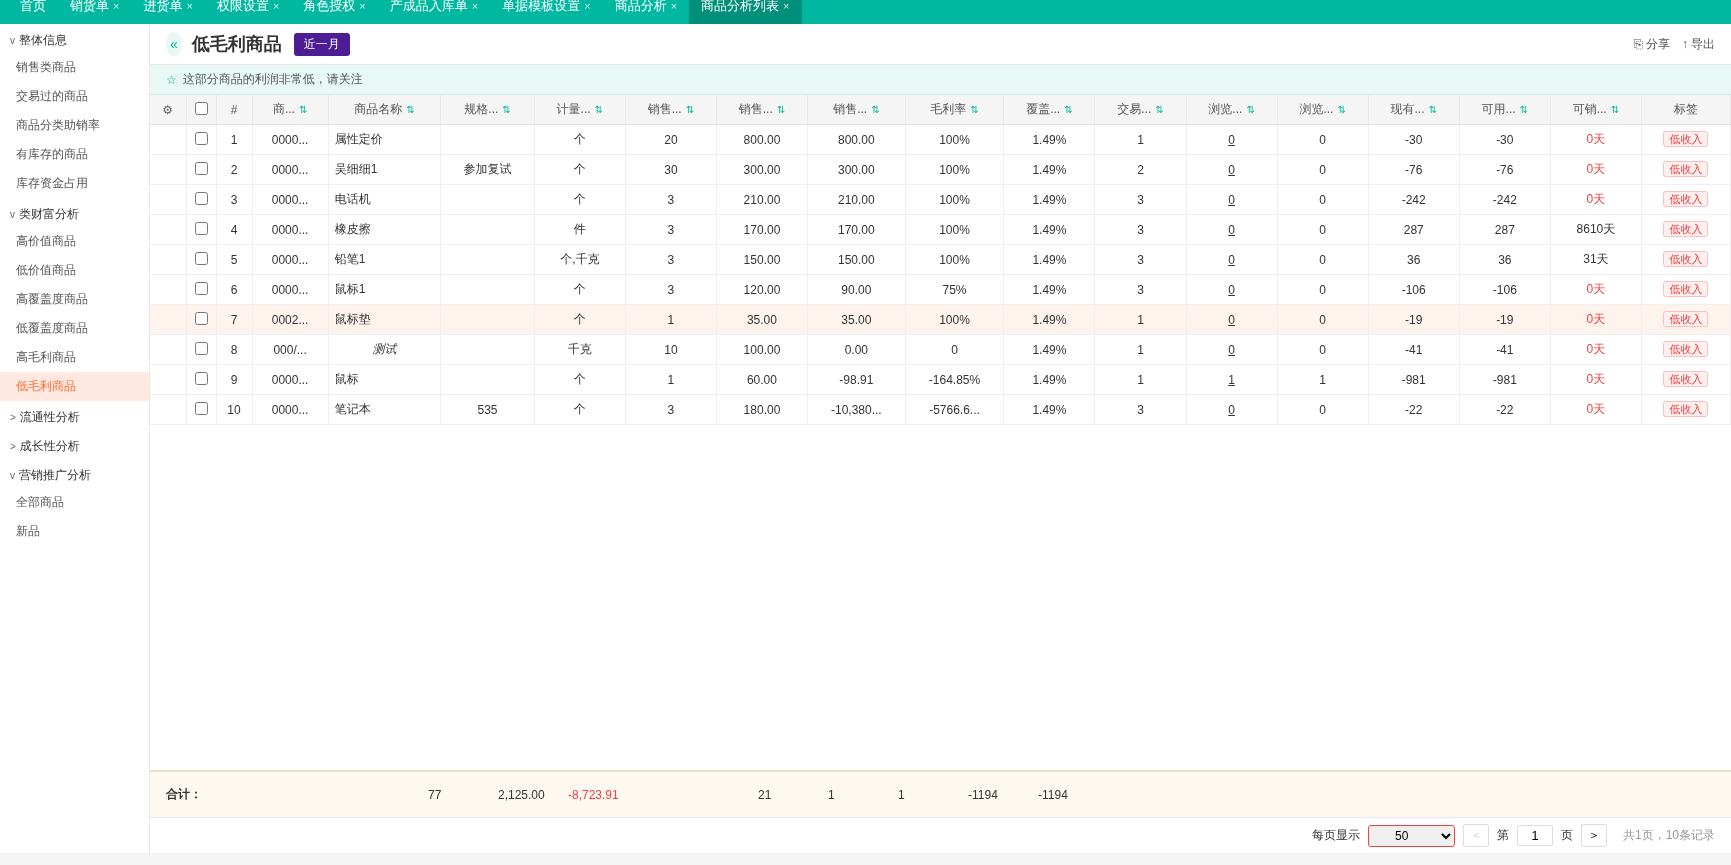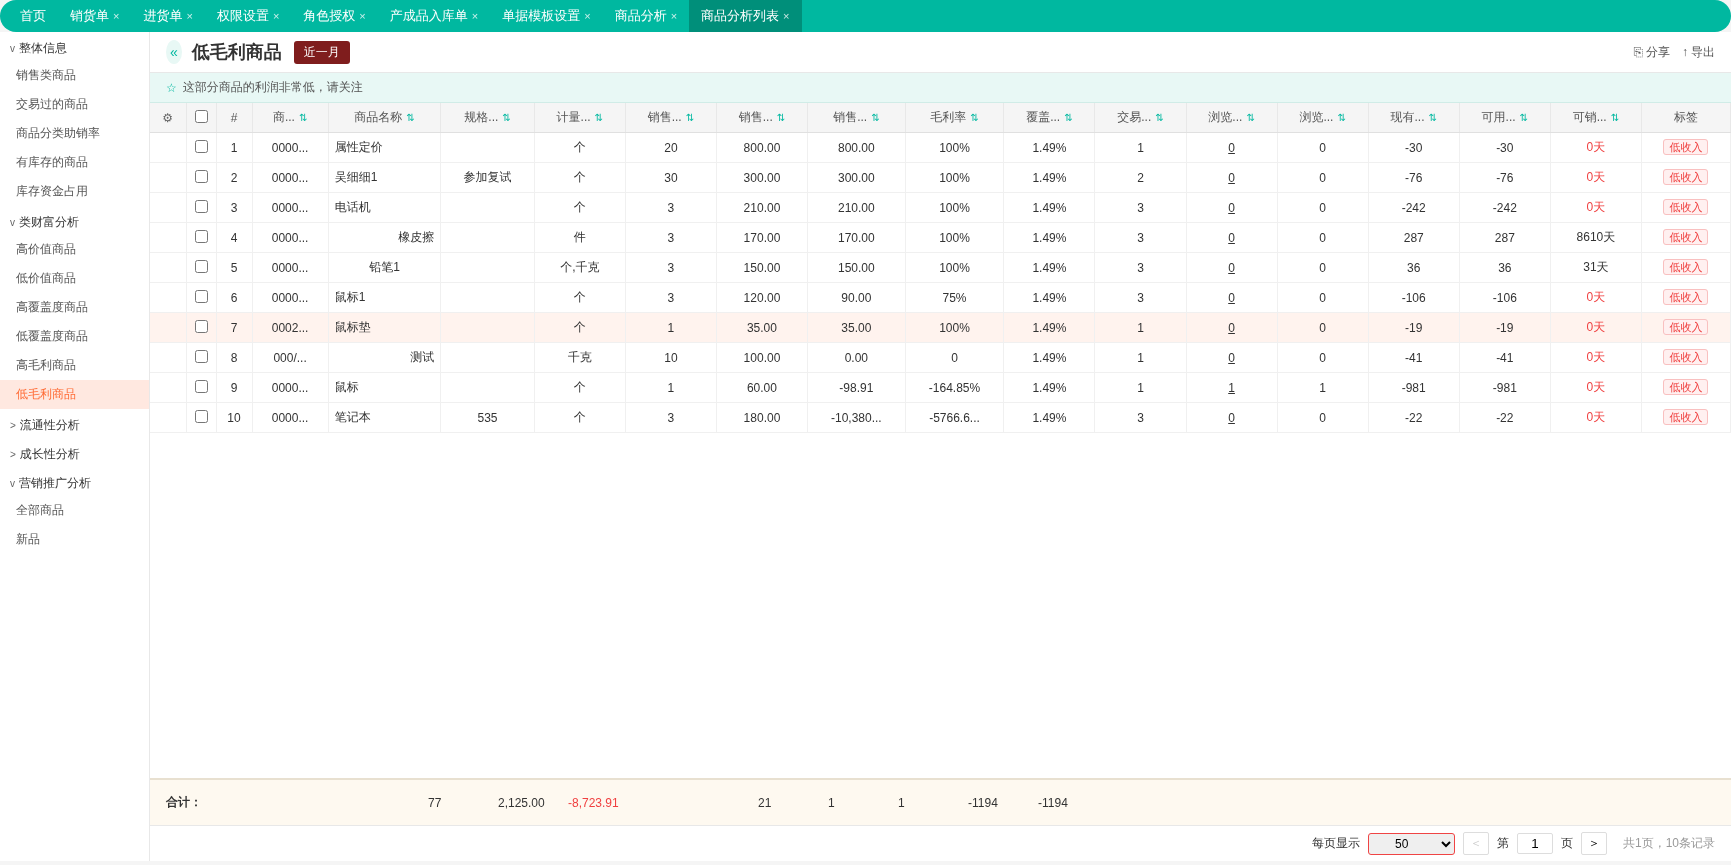--- a/index.html
+++ b/index.html
@@ -2,24 +2,23 @@
 <html><head>
   <meta charset="utf-8">
   <style>
     * { box-sizing: border-box; margin: 0; padding: 0; }
     body { font-family: 'Microsoft YaHei', Arial, sans-serif; font-size: 12px; background: #f5f5f5; color: #333; }
 
     
     .top-nav {
       background: #00b8a0;
       display: flex;
-      align-items: center;
-      height: 32px;
+      align-items: flex-end;
+      height: 24px;
       padding: 0 8px;
-      border-radius: 17px;
     }
     .top-nav .nav-item {
       color: #fff;
       padding: 0 12px;
       height: 36px;
       display: flex;
       align-items: center;
       cursor: pointer;
       font-size: 13px;
       white-space: nowrap;
@@ -75,21 +74,21 @@
       align-items: center;
       border-bottom: 1px solid #e8e8e8;
     }
     .page-title {
       font-size: 18px;
       font-weight: bold;
       color: #333;
       margin-right: 12px;
     }
     .date-filter-btn {
-      background: #7f1d1d;
+      background: #4c1d95;
       color: #fff;
       border: none;
       padding: 3px 10px;
       border-radius: 3px;
       font-size: 12px;
       cursor: pointer;
       margin-right: 3px;
     }
     .search-box {
       display: flex;
@@ -501,42 +500,42 @@
       <td>-242</td>
       <td>-242</td>
       <td class="red-text">0天</td>
       <td><span class="tag-badge">低收入</span></td>
     </tr>
               <tr>
       <td></td>
       <td><input type="checkbox" style=""></td>
       <td>4</td>
       <td>0000...</td>
-      <td style="text-align:right;">橡皮擦</td>
+      <td style="text-align:left;">橡皮擦</td>
       <td></td>
       <td>件</td>
       <td>3</td>
       <td>170.00</td>
       <td>170.00</td>
       <td>100%</td>
       <td>1.49%</td>
       <td>3</td>
       <td><span class="underline-link">0</span></td>
       <td>0</td>
       <td>287</td>
       <td>287</td>
       <td>8610天</td>
       <td><span class="tag-badge">低收入</span></td>
     </tr>
               <tr>
       <td></td>
       <td><input type="checkbox" style=""></td>
       <td>5</td>
       <td>0000...</td>
-      <td style="text-align:center;">铅笔1</td>
+      <td style="text-align:left;">铅笔1</td>
       <td></td>
       <td>个,千克</td>
       <td>3</td>
       <td>150.00</td>
       <td>150.00</td>
       <td>100%</td>
       <td>1.49%</td>
       <td>3</td>
       <td><span class="underline-link">0</span></td>
       <td>0</td>
@@ -585,21 +584,21 @@
       <td>-19</td>
       <td>-19</td>
       <td class="red-text">0天</td>
       <td><span class="tag-badge">低收入</span></td>
     </tr>
               <tr>
       <td></td>
       <td><input type="checkbox" style=""></td>
       <td>8</td>
       <td>000/...</td>
-      <td style="text-align:right;">测试</td>
+      <td style="text-align:center;font-style:italic;">测试</td>
       <td></td>
       <td>千克</td>
       <td>10</td>
       <td>100.00</td>
       <td>0.00</td>
       <td>0</td>
       <td>1.49%</td>
       <td>1</td>
       <td><span class="underline-link">0</span></td>
       <td>0</td>

